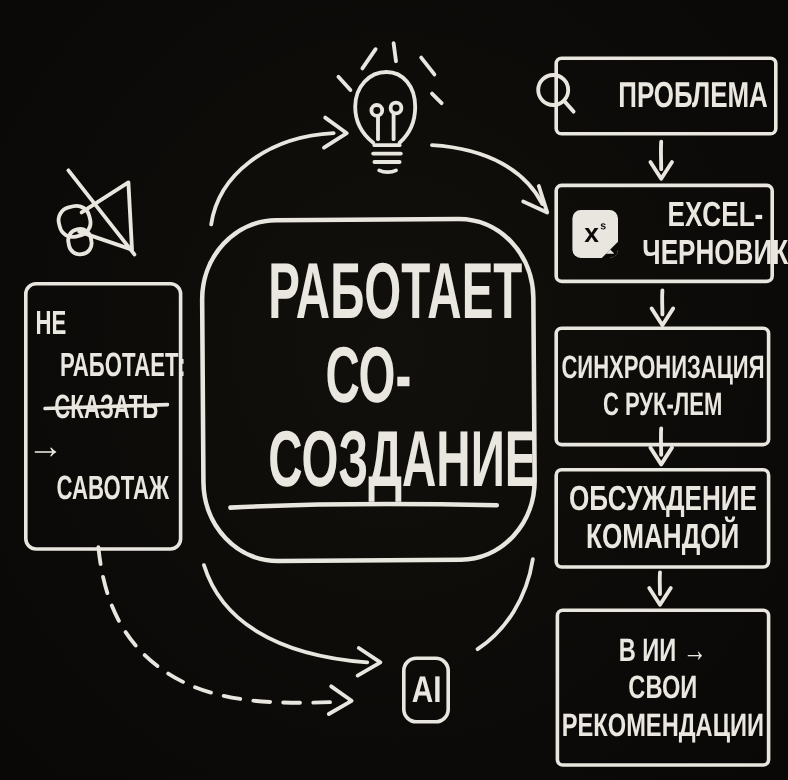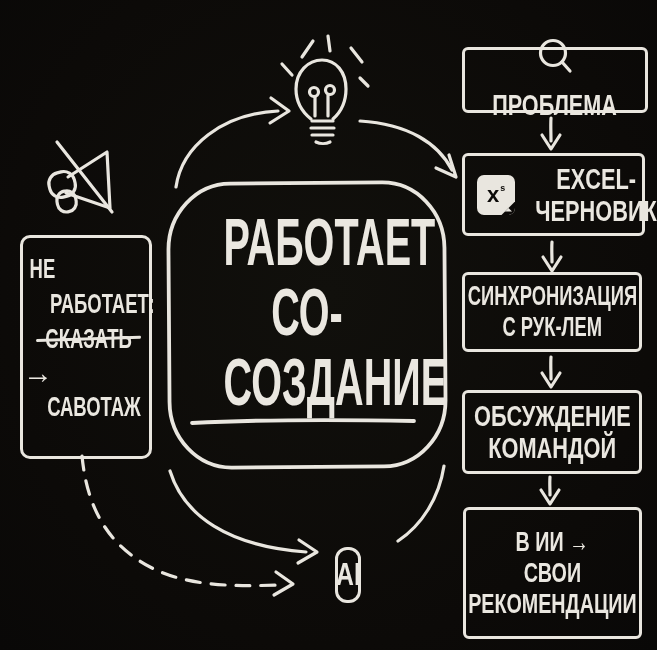--- a/index.html
+++ b/index.html
@@ -15,44 +15,44 @@
   
   .title{
     position:absolute;left:168px;top:207px;width:278px;text-align:center;
     font-size:66px;line-height:70px;font-weight:700;letter-spacing:0px;
     transform:scaleX(0.60);transform-origin:50% 0;white-space:nowrap;
   }
   
   .hbox{position:absolute;border:3.2px solid #e9e6df;background:transparent;box-sizing:border-box;}
   .flowbox{border-radius:6px;display:flex;align-items:center;justify-content:center;flex-direction:column;}
   .lbl{font-weight:700;text-align:center;white-space:nowrap;}
-  .fb1{left:462px;top:47px;width:186px;height:66px;flex-direction:column;gap:10px;}
+  .fb1{left:462px;top:47px;width:186px;height:66px;flex-direction:row;gap:10px;}
   .fb1 .lbl{font-size:30px;transform:scaleX(0.72);}
   .fb2{left:462px;top:153px;width:183px;height:83px;flex-direction:row;justify-content:flex-start;padding-left:12px;}
   .fb2 .txt{flex:1;display:flex;flex-direction:column;align-items:center;}
   .fb2 .lbl{font-size:29px;line-height:32px;transform:scaleX(0.75);}
-  .fb3{left:462px;top:272px;width:180px;height:80px;}
+  .fb3{left:462px;top:272px;width:180px;height:100px;}
   .fb3 .lbl{font-size:27px;line-height:31px;transform:scaleX(0.68);}
   .fb4{left:462px;top:390px;width:180px;height:84px;}
   .fb4 .lbl{font-size:29px;line-height:32px;transform:scaleX(0.75);}
   .fb5{left:463px;top:507px;width:179px;height:132px;}
   .fb5 .lbl{font-size:27px;line-height:31px;transform:scaleX(0.73);}
   .notbox{
     left:20px;top:235px;width:132px;height:224px;border-radius:10px;
     display:flex;flex-direction:column;align-items:flex-start;padding-top:13px;
   }
   .notbox .lbl{font-size:28px;line-height:35px;transform:scaleX(0.66);}
   .notbox .arrow-glyph{font-size:30px;line-height:33px;font-weight:700;}
   .strike{position:relative;display:inline-block;}
   .strike::after{
     content:"";position:absolute;left:-14px;right:-14px;top:52%;height:3.4px;
     background:#e9e6df;transform:translateY(-50%) rotate(-1.2deg);border-radius:2px;
   }
   .aibox{
-    left:335px;top:547px;width:26px;height:56px;border-radius:12px;
+    left:335px;top:547px;width:40px;height:56px;border-radius:12px;
     display:flex;align-items:center;justify-content:center;
   }
   .aibox .lbl{font-size:31px;transform:scaleX(0.8);}
   
   .excel-icon{
     position:relative;width:38px;height:40px;background:#e9e6df;border-radius:7px;
     color:#0c0a08;display:flex;align-items:center;justify-content:center;
     font-weight:800;font-size:22px;flex:0 0 auto;overflow:hidden;
   }
   .excel-icon .mark{font-size:13px;font-weight:800;margin-left:1px;transform:translateY(-5px);}

